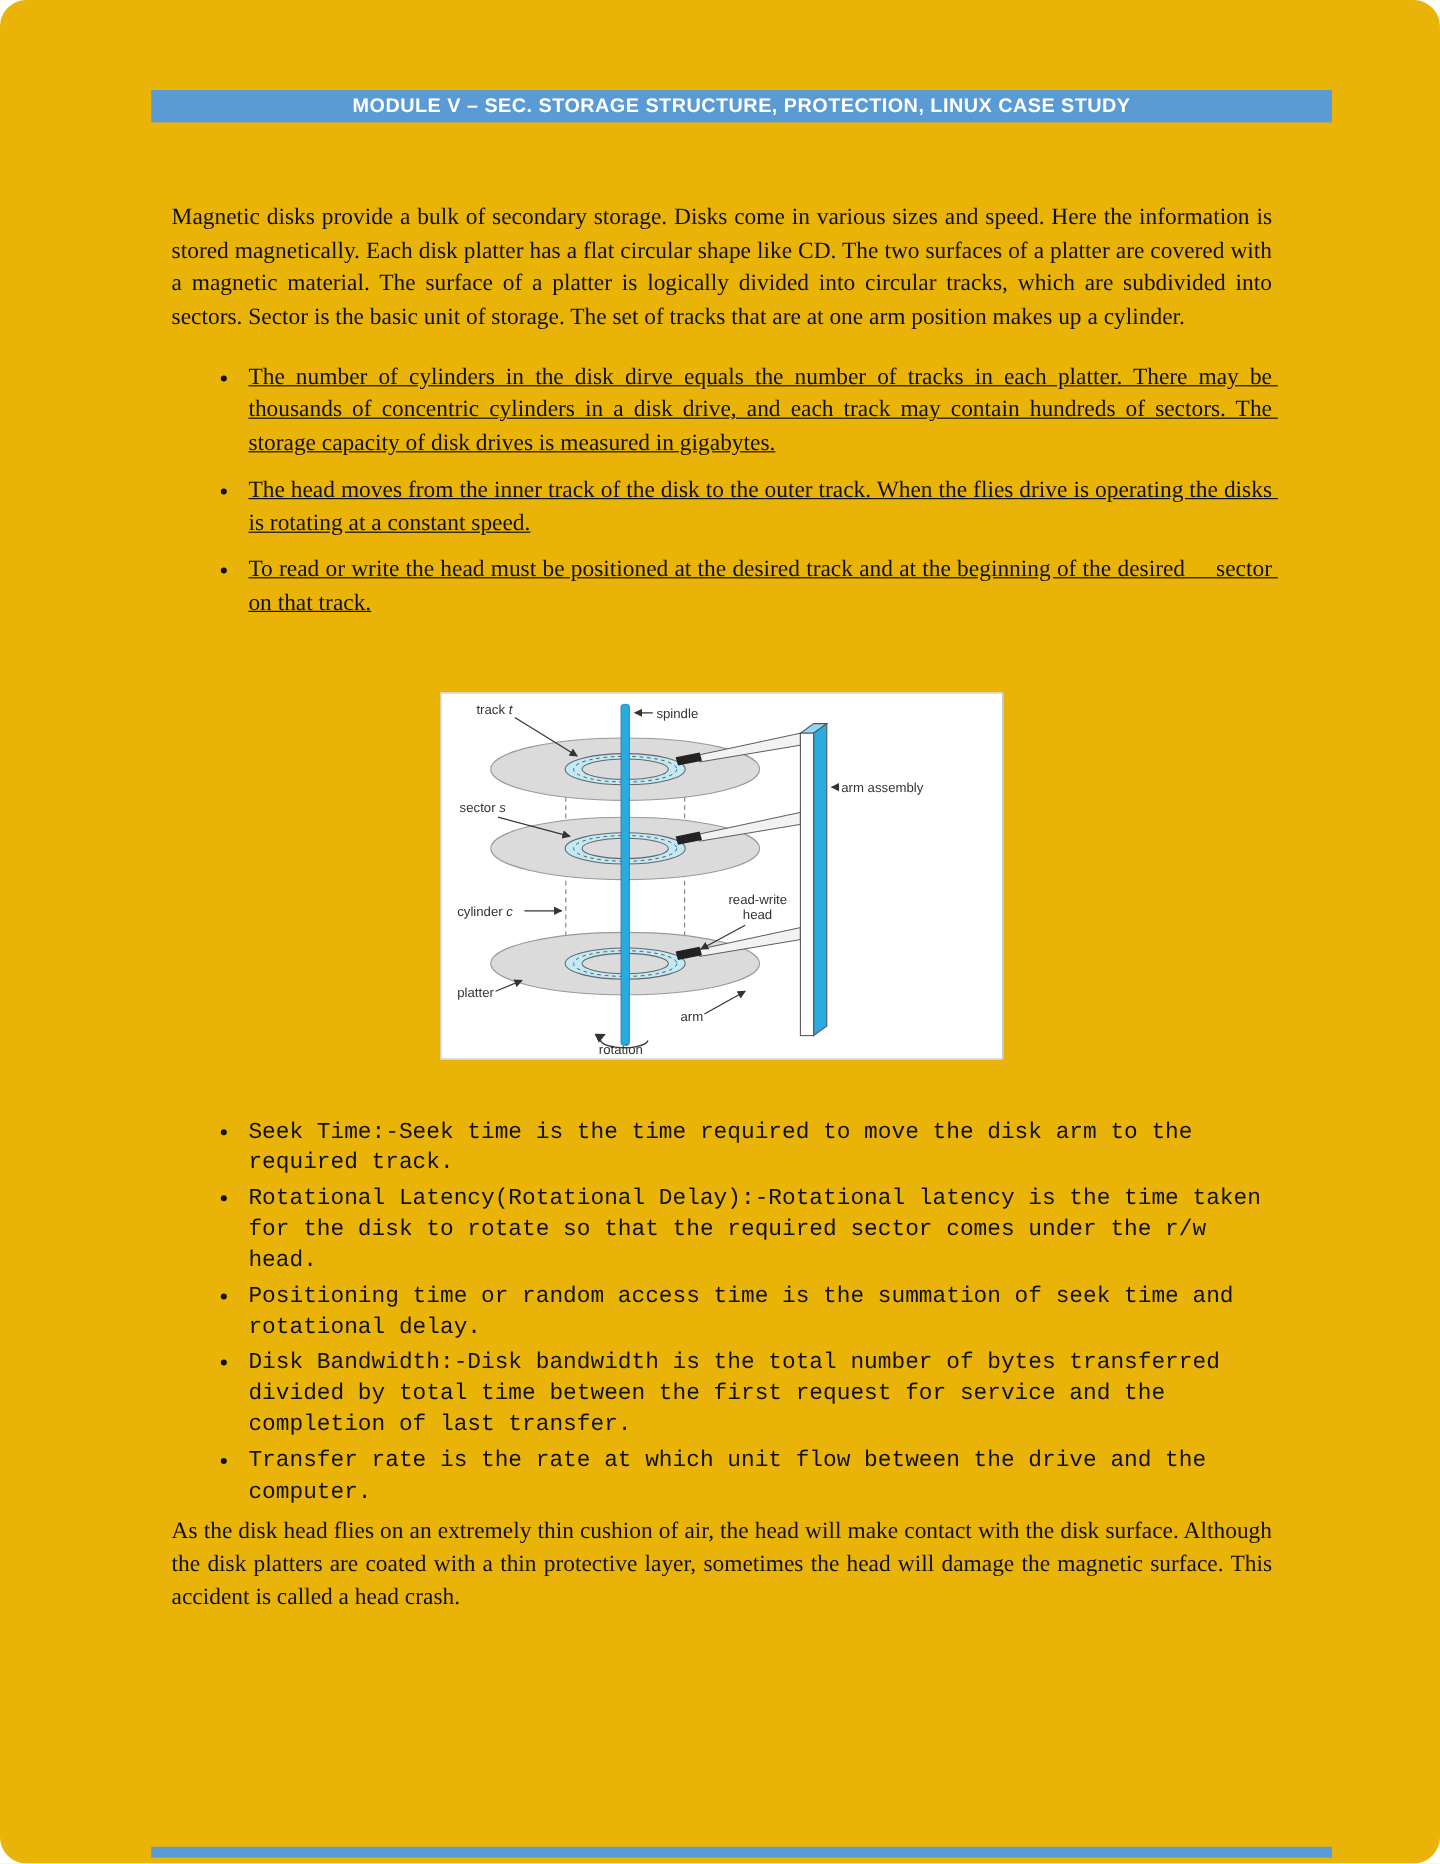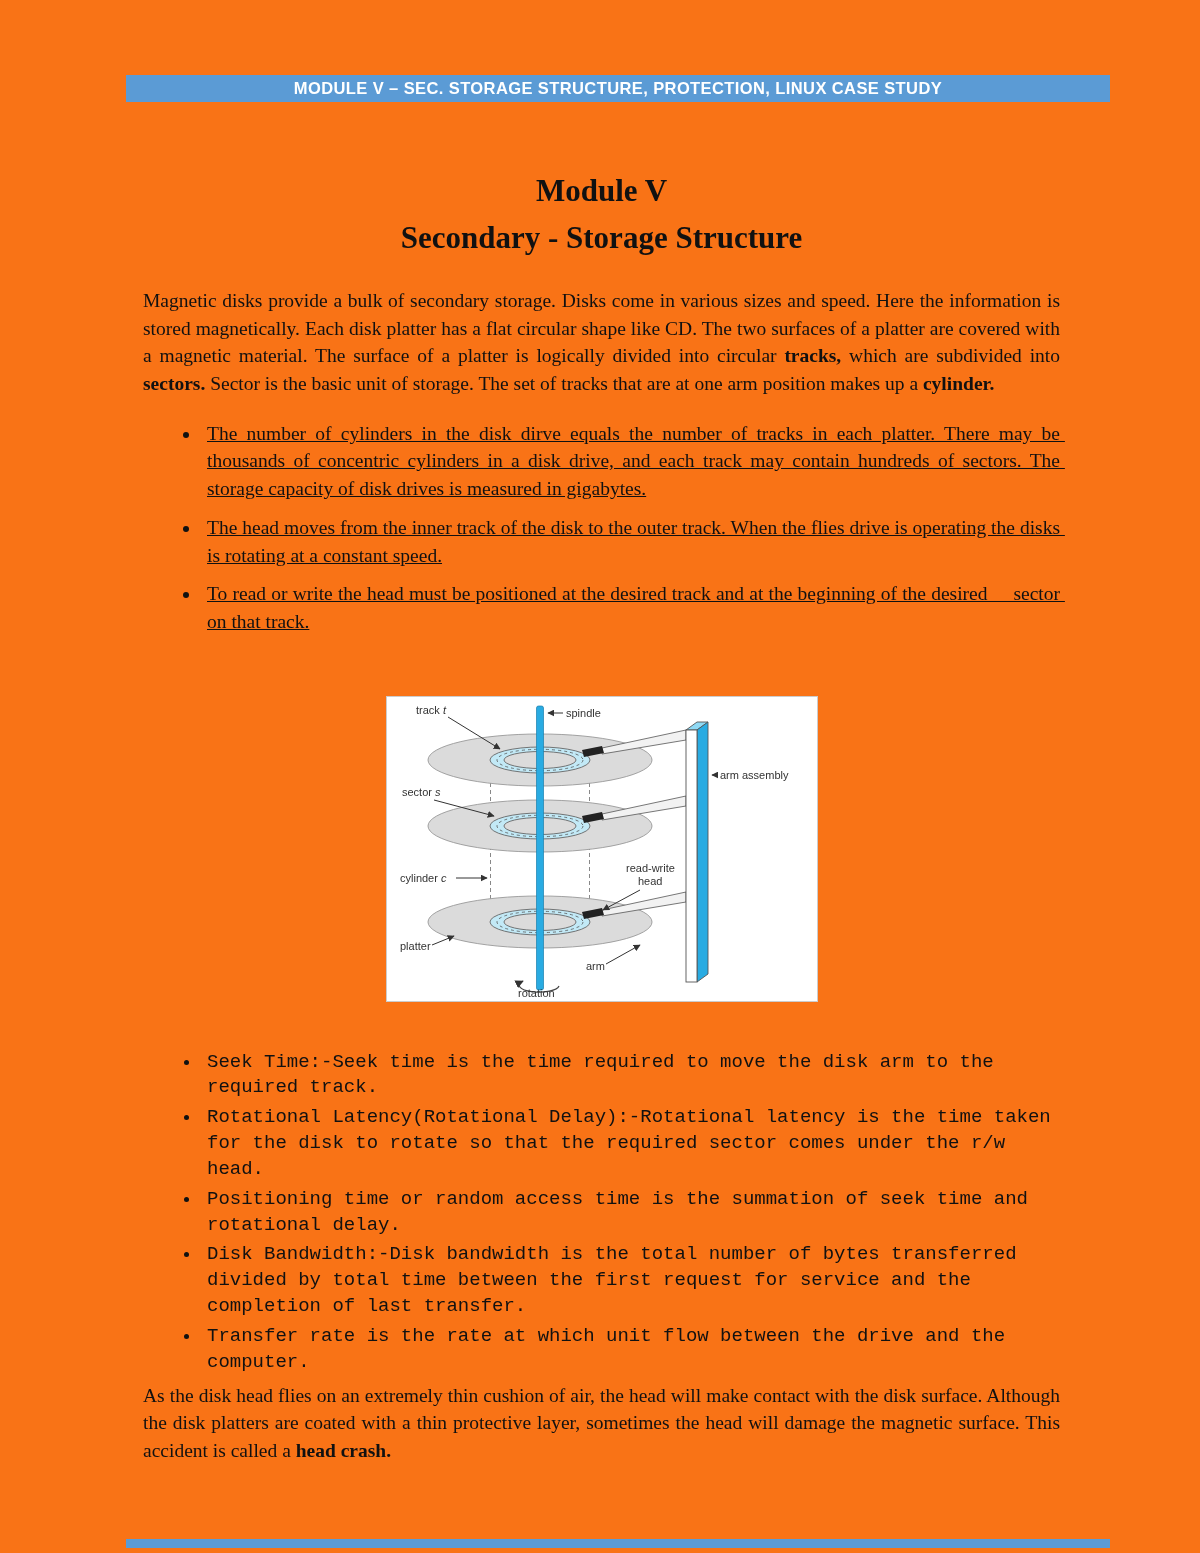--- a/index.html
+++ b/index.html
@@ -1,24 +1,25 @@
 <!DOCTYPE html>
 <html><head>
 <meta charset="utf-8">
 <style>
   * { margin: 0; padding: 0; box-sizing: border-box; }
   html, body { background: #ffffff; }
   .page {
     position: relative;
     width: 1200px;
     height: 1553px;
-    background: #f97316;
+    background: #eab308;
     font-family: "Liberation Serif", serif;
     color: #111111;
     overflow: hidden;
+    border-radius: 22px;
   }
   .header-bar {
     position: absolute;
     left: 126px; top: 75px;
     width: 984px; height: 27px;
     background: #5B9BD5;
     color: #ffffff;
     font-family: "Liberation Sans", sans-serif;
     font-weight: bold;
     font-size: 16.5px;
@@ -42,21 +43,21 @@
     font-size: 31px;
     font-weight: bold;
     line-height: 1.5;
     margin-bottom: 26px;
   }
   .para {
     font-size: 19.5px;
     line-height: 1.42;
     text-align: justify;
   }
-  .b { font-weight: bold; }
+  .b { font-weight: normal; }
   ul.blist {
     margin: 22px 0 0 24px;
     padding-left: 34px;
     list-style-type: disc;
   }
   ul.blist li {
     font-size: 19.5px;
     line-height: 1.42;
     text-align: justify;
     margin-bottom: 11px;
@@ -67,21 +68,21 @@
     font-family: Liberation Mono, monospace;
   }
   ul.blist.tight li {
     font-size: 19px;
     line-height: 1.36;
     text-align: left;
     margin-bottom: 4px;
   }
   .pre-sp { white-space: pre-wrap; text-decoration: underline; }
   .figure {
-    width: 432px;
+    width: 469px;
     margin: 60px auto 48px auto;
     border: 1px solid #cccccc;
     background: #ffffff;
     padding: 3px;
   }
   .figure svg { display: block; }
   .closing { margin-top: 6px; }
   .diag-label {
     font-family: "Liberation Sans", sans-serif;
     font-size: 11px;
@@ -92,24 +93,20 @@
 <body>
 
 <div class="page">
 
   <div class="header-bar">
     <span>MODULE V – SEC. STORAGE STRUCTURE, PROTECTION, LINUX CASE STUDY</span>
   </div>
 
   <div class="content">
 
-    <div class="doc-title">
-      <div>Module V</div>
-      <div>Secondary - Storage Structure</div>
-    </div>
 
     <p class="para"><span>Magnetic disks provide a bulk of secondary storage. Disks come in various sizes and speed. Here the information is stored magnetically. Each disk platter has a flat circular shape like CD. The two surfaces of a platter are covered with a magnetic material. The surface of a platter is logically divided into circular </span><span class="b">tracks,</span><span> which are subdivided into </span><span class="b">sectors.</span><span> Sector is the basic unit of storage. The set of tracks that are at one arm position makes up a </span><span class="b">cylinder.</span></p>
 
     <ul class="blist">
       <li class="pre-sp">The number of cylinders in the disk dirve equals the number of tracks in each platter. There may be thousands of concentric cylinders in a disk drive, and each track may contain hundreds of sectors. The storage capacity of disk drives is measured in gigabytes.</li>
       <li class="pre-sp">The head moves from the inner track of the disk to the outer track. When the flies drive is operating the disks is rotating at a constant speed.</li>
       <li class="pre-sp">To read or write the head must be positioned at the desired track and at the beginning of the desired&nbsp;&nbsp;&nbsp;&nbsp; sector on that track.</li>
     </ul>
 
     <div class="figure">

